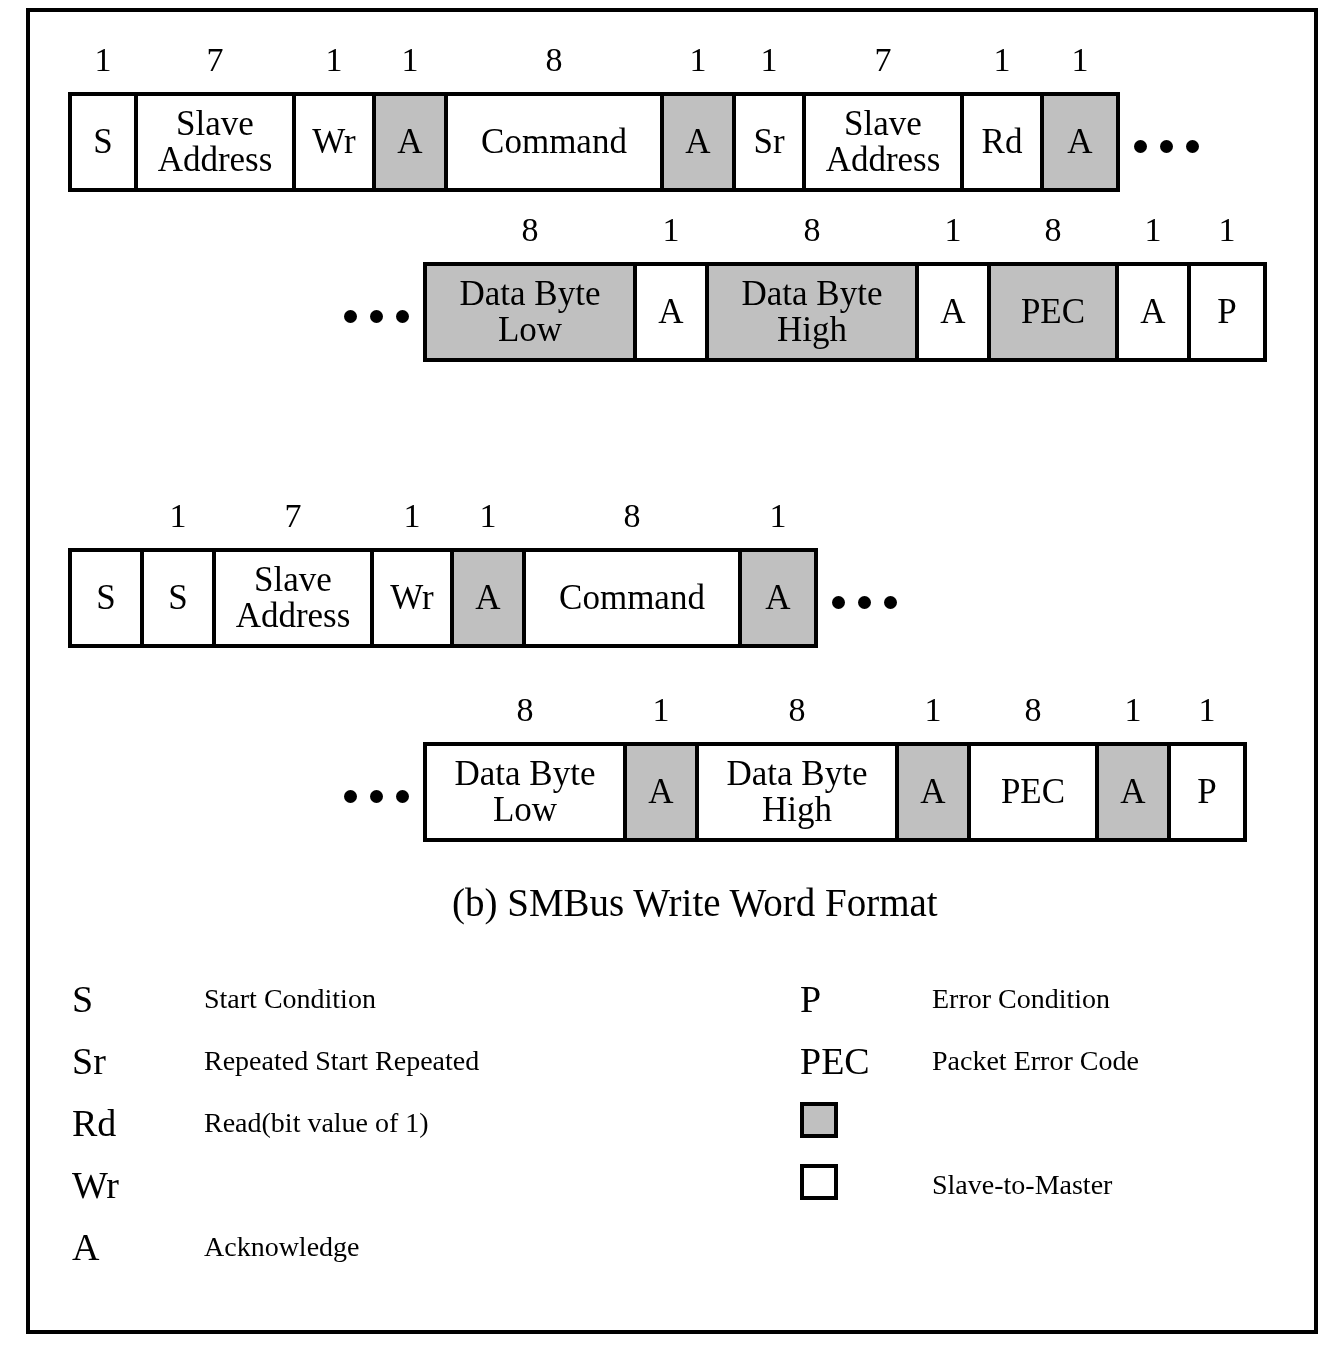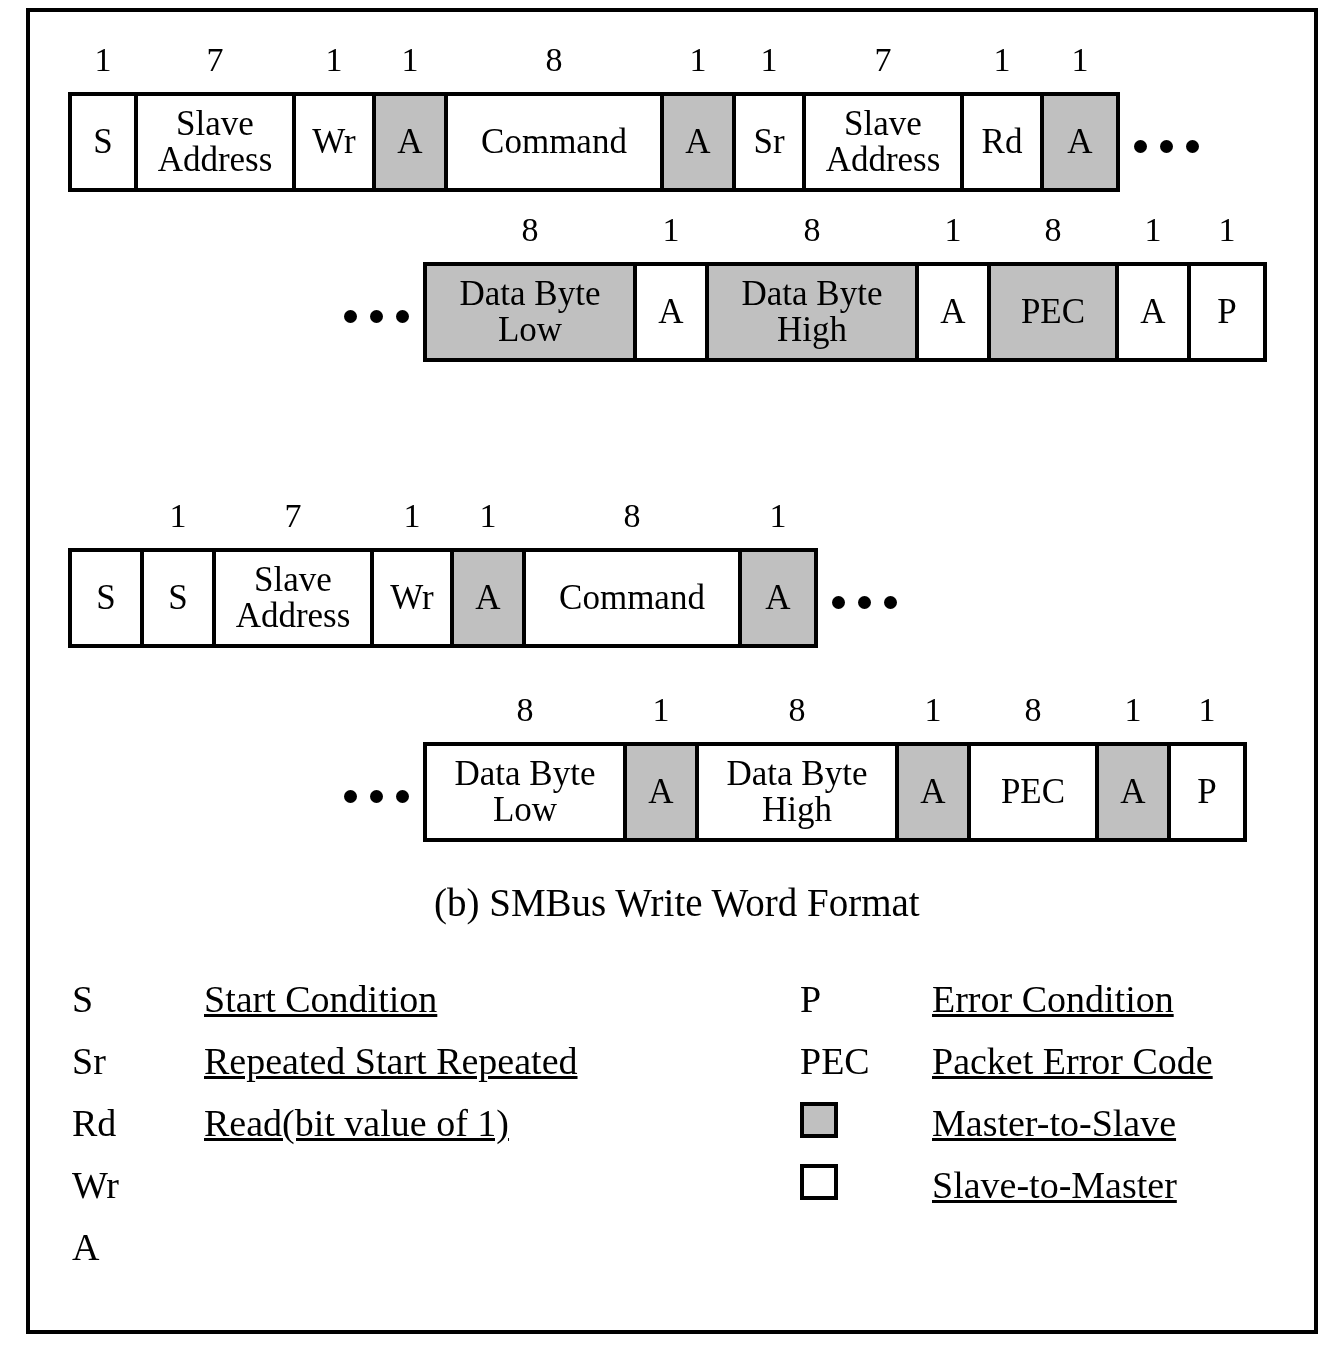--- a/index.html
+++ b/index.html
@@ -120,24 +120,23 @@
     align-items: center;
     height: 62px;
   }
   .legend-key {
     width: 132px;
     flex: 0 0 132px;
     font-size: 38px;
     line-height: 1;
   }
   .legend-desc {
-    font-size: 38px;
+    font-size: 28px;
     line-height: 1;
     white-space: nowrap;
-    text-decoration: underline;
   }
   .swatch {
     width: 38px;
     height: 36px;
     border: 4px solid #000000;
     box-sizing: border-box;
     display: inline-block;
   }
   .swatch.gray  { background: #c0c0c0; }
   .swatch.white { background: #ffffff; }
@@ -305,55 +304,55 @@
           <span class="bits">1</span>
           <span class="txt">A</span>
         </div>
         <div class="field" style="width: 72px;">
           <span class="bits">1</span>
           <span class="txt">P</span>
         </div>
       </div>
     </div>
 
-  <div class="caption" style="left:434px; top:880px;">(b)  SMBus Write Word Format</div>
+  <div class="caption" style="left:452px; top:880px;">(b)  SMBus Write Word Format</div>
 
   <div class="legend">
     <div class="legend-col left">
         <div class="legend-row">
           <div class="legend-key">S</div>
           <div class="legend-desc">Start Condition</div>
         </div>
         <div class="legend-row">
           <div class="legend-key">Sr</div>
           <div class="legend-desc">Repeated Start Repeated</div>
         </div>
         <div class="legend-row">
           <div class="legend-key">Rd</div>
           <div class="legend-desc">Read(bit value of 1)</div>
         </div>
         <div class="legend-row">
           <div class="legend-key">Wr</div>
         </div>
         <div class="legend-row">
           <div class="legend-key">A</div>
+          <div class="legend-desc">Acknowledge</div>
         </div>
       </div>
     <div class="legend-col right">
         <div class="legend-row">
           <div class="legend-key">P</div>
           <div class="legend-desc">Error Condition</div>
         </div>
         <div class="legend-row">
           <div class="legend-key">PEC</div>
           <div class="legend-desc">Packet Error Code</div>
         </div>
         <div class="legend-row">
           <div class="legend-key"><span class="swatch gray"></span></div>
-          <div class="legend-desc">Master-to-Slave</div>
         </div>
         <div class="legend-row">
           <div class="legend-key"><span class="swatch white"></span></div>
           <div class="legend-desc">Slave-to-Master</div>
         </div>
       </div>
   </div>
 </div>
 
 </body></html>

